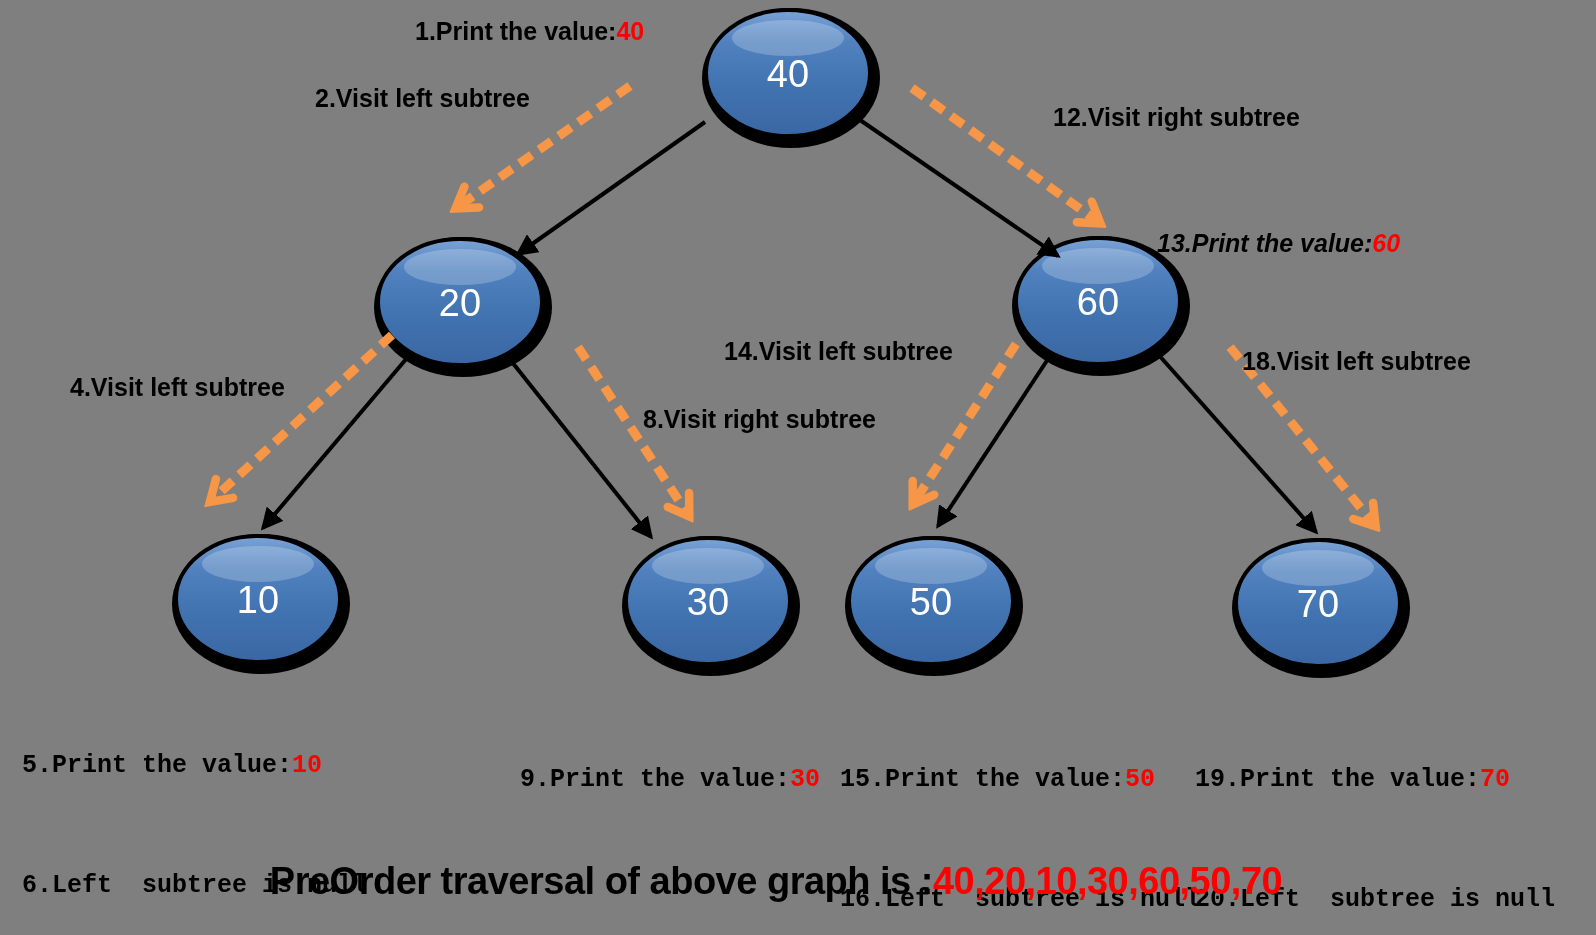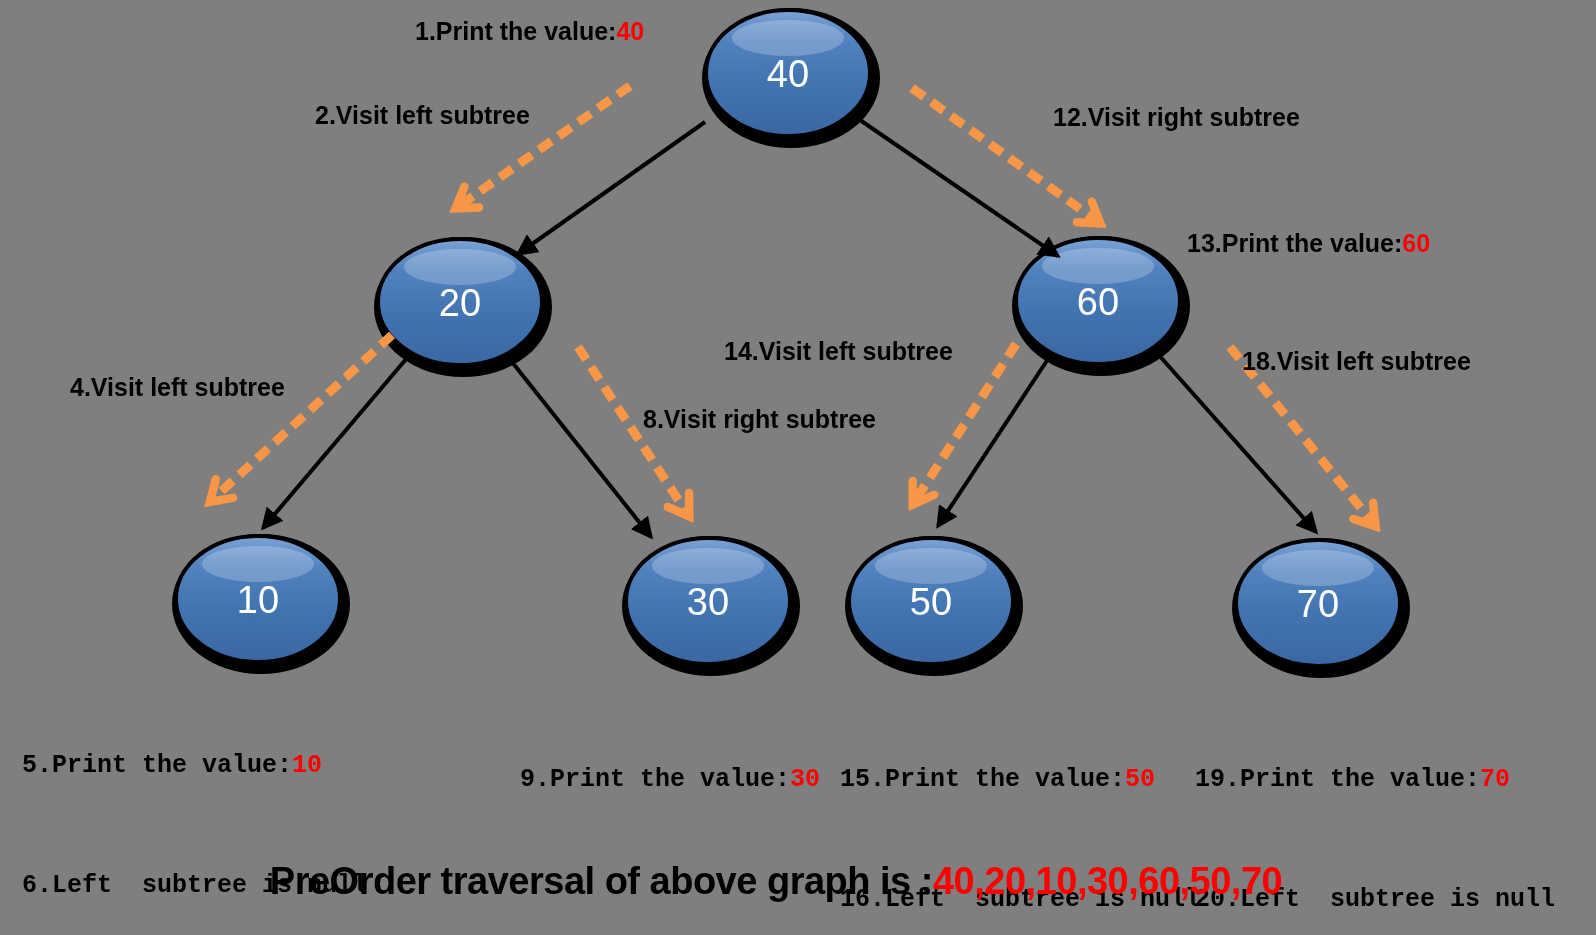--- a/index.html
+++ b/index.html
@@ -122,26 +122,26 @@
     <line x1="630" y1="86" x2="459" y2="206" stroke="#f79646" stroke-width="9" stroke-dasharray="15 9" marker-end="url(#mOrange)"></line>
     <line x1="912" y1="88" x2="1097" y2="221" stroke="#f79646" stroke-width="9" stroke-dasharray="15 9" marker-end="url(#mOrange)"></line>
     <line x1="392" y1="335" x2="213" y2="499" stroke="#f79646" stroke-width="9" stroke-dasharray="15 9" marker-end="url(#mOrange)"></line>
     <line x1="578" y1="347" x2="687" y2="513" stroke="#f79646" stroke-width="9" stroke-dasharray="15 9" marker-end="url(#mOrange)"></line>
     <line x1="1016" y1="344" x2="915" y2="501" stroke="#f79646" stroke-width="9" stroke-dasharray="15 9" marker-end="url(#mOrange)"></line>
     <line x1="1230" y1="347" x2="1373" y2="523" stroke="#f79646" stroke-width="9" stroke-dasharray="15 9" marker-end="url(#mOrange)"></line>
   </svg>
 
   <div class="ann" style="left:415px; top:16px;"><span>1.Print the value:</span><span class="red">40</span></div>
 
-  <div class="ann" style="left:315px; top:100px;"><span>2.Visit left subtree</span></div>
+  <div class="ann" style="left:315px; top:83px;"><span>2.Visit left subtree</span></div>
 
   <div class="ann" style="left:1033px; top:102px;margin-left:20px;"><span>12.Visit right subtree</span></div>
 
 
-  <div class="ann" style="left:1187px; top:228px;"><span>13.Print the value:</span><span class="red">60</span></div>
+  <div class="ann" style="left:1157px; top:228px;font-style:italic;"><span>13.Print the value:</span><span class="red">60</span></div>
 
   <div class="ann" style="left:22px; top:372px;margin-left:48px;"><span>4.Visit left subtree</span></div>
 
   <div class="ann" style="left:643px; top:404px;"><span>8.Visit right subtree</span></div>
 
   <div class="ann" style="left:724px; top:336px;"><span>14.Visit left subtree</span></div>
 
   <div class="ann" style="left:1242px; top:346px;"><span>18.Visit left subtree</span></div>
 
   <div class="blk" style="left:22px; top:666px;">

